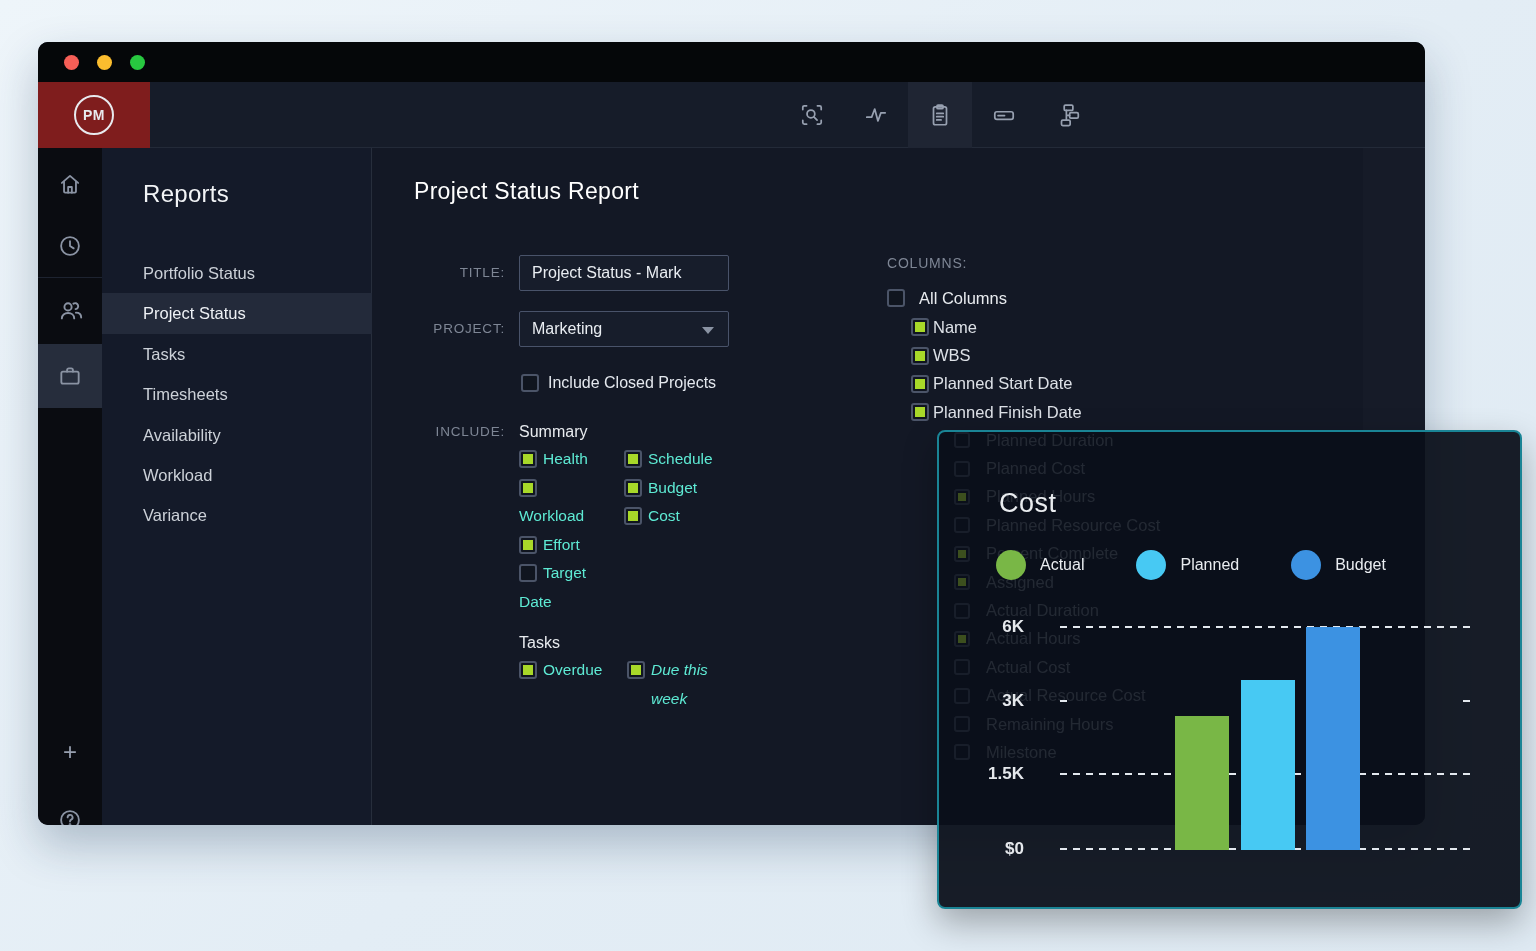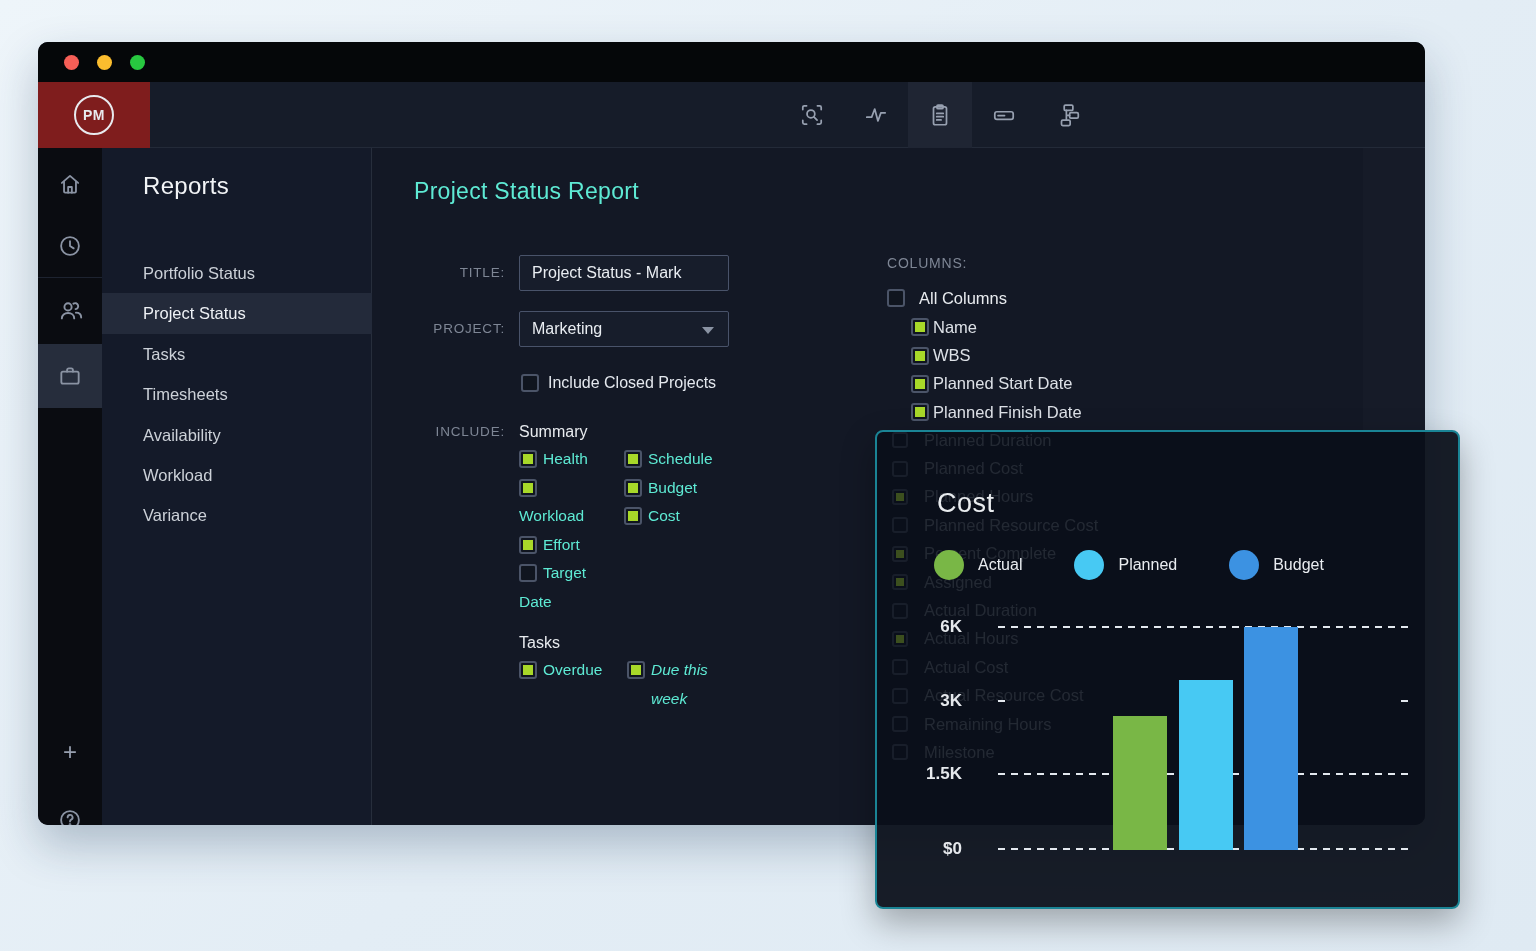--- a/index.html
+++ b/index.html
@@ -33,29 +33,29 @@
   
   .sidebar { width:64px; background:#0a0c11; position:relative; }
   .side-icon { position:absolute; left:0; width:64px; height:56px; display:flex; align-items:center; justify-content:center; cursor:pointer; }
   .side-icon svg { stroke:#8a93a3; fill:none; stroke-width:1.7; stroke-linecap:round; stroke-linejoin:round; }
   .side-sel { position:absolute; left:0; top:196px; width:64px; height:64px; background:#262d3c; }
   .side-divider { position:absolute; left:0; top:129px; width:64px; height:1px; background:#1d2330; }
   .side-plus { font-size:24px; color:#97a0b0; font-weight:400; }
 
   
   .reports-panel { width:270px; background:#141a29; border-right:1px solid #272e3c; position:relative; }
-  .reports-title { position:absolute; left:41px; top:24px; font-size:24px; font-weight:500; color:#f2f4f6; letter-spacing:.3px; }
+  .reports-title { position:absolute; left:41px; top:32px; font-size:24px; font-weight:500; color:#f2f4f6; letter-spacing:.3px; }
   .reports-list { position:absolute; left:0; top:105px; width:270px; list-style:none; }
   .reports-list li { height:40.4px; line-height:40.4px; padding-left:41px; font-size:16.5px; color:#ccd1d8; cursor:pointer; }
   .reports-list li.selected { background:#232a3a; color:#eef1f5; }
 
   
   .content { flex:1; background:#131825; position:relative; }
   .content-strip { position:absolute; right:0; top:0; width:62px; height:100%; background:rgba(255,255,255,0.015); }
-  .page-title { position:absolute; left:42px; top:30px; font-size:23px; font-weight:500; color:#5eead4; letter-spacing:.3px; }
+  .page-title { position:absolute; left:42px; top:30px; font-size:23px; font-weight:500; color:#ffffff; letter-spacing:.3px; }
 
   .field-label { position:absolute; left:0; width:133px; text-align:right;
                  font-size:13.5px; letter-spacing:.8px; color:#7e8695; }
   .text-input { position:absolute; left:147px; width:210px; height:36px; background:#171d2b;
                 border:1px solid #49536a; border-radius:2px; color:#e9edf2; font-size:16px;
                 padding:0 12px; font-family:"Liberation Sans",sans-serif; }
   .select-box { position:absolute; left:147px; width:210px; height:36px; background:#171d2b;
                 border:1px solid #49536a; border-radius:2px; color:#e9edf2; font-size:16px;
                 display:flex; align-items:center; padding:0 12px; cursor:pointer; }
   .select-caret { position:absolute; right:14px; top:15px; width:0; height:0;
@@ -83,21 +83,21 @@
 
   
   .columns-block { position:absolute; left:515px; top:100px; }
   .col-label { font-size:14px; letter-spacing:.8px; color:#7e8695; line-height:30px; }
   .allcol-row { display:flex; align-items:center; gap:14px; margin-top:5px; height:30px;
                 font-size:16.5px; color:#e8ebef; }
   .col-item { display:flex; align-items:center; gap:4px; height:28.4px; margin-left:24px;
               font-size:16.5px; color:#dde1e7; }
 
   
-  .chart-card { position:absolute; left:875px; top:430px; width:585px; height:479px;
+  .chart-card { position:absolute; left:937px; top:430px; width:585px; height:479px;
                 background:rgba(10,15,25,0.94); border:2px solid #1a8495; border-radius:8px;
                 overflow:hidden; box-shadow:0 14px 34px rgba(0,0,0,.3);text-decoration:underline; }
   .ghost-list { position:absolute; left:15px; top:-6px; }
   .ghost-item { height:28.4px; display:flex; align-items:center; }
   .ghost-cb { width:16px; height:16px; border:2px solid rgba(160,170,185,.10); border-radius:3px; position:relative; flex:none; }
   .ghost-cb.on::after { content:""; position:absolute; inset:2px; background:rgba(168,216,41,.32); }
   .ghost-item .glbl { margin-left:16px; font-size:16.5px; color:rgba(210,216,224,.13); }
 
   .card-title { position:absolute; left:60px; top:56px; font-size:27px; color:#e9ecef; letter-spacing:.5px; }
   .legend { position:absolute; left:57px; top:118px; display:flex; gap:52px; }

